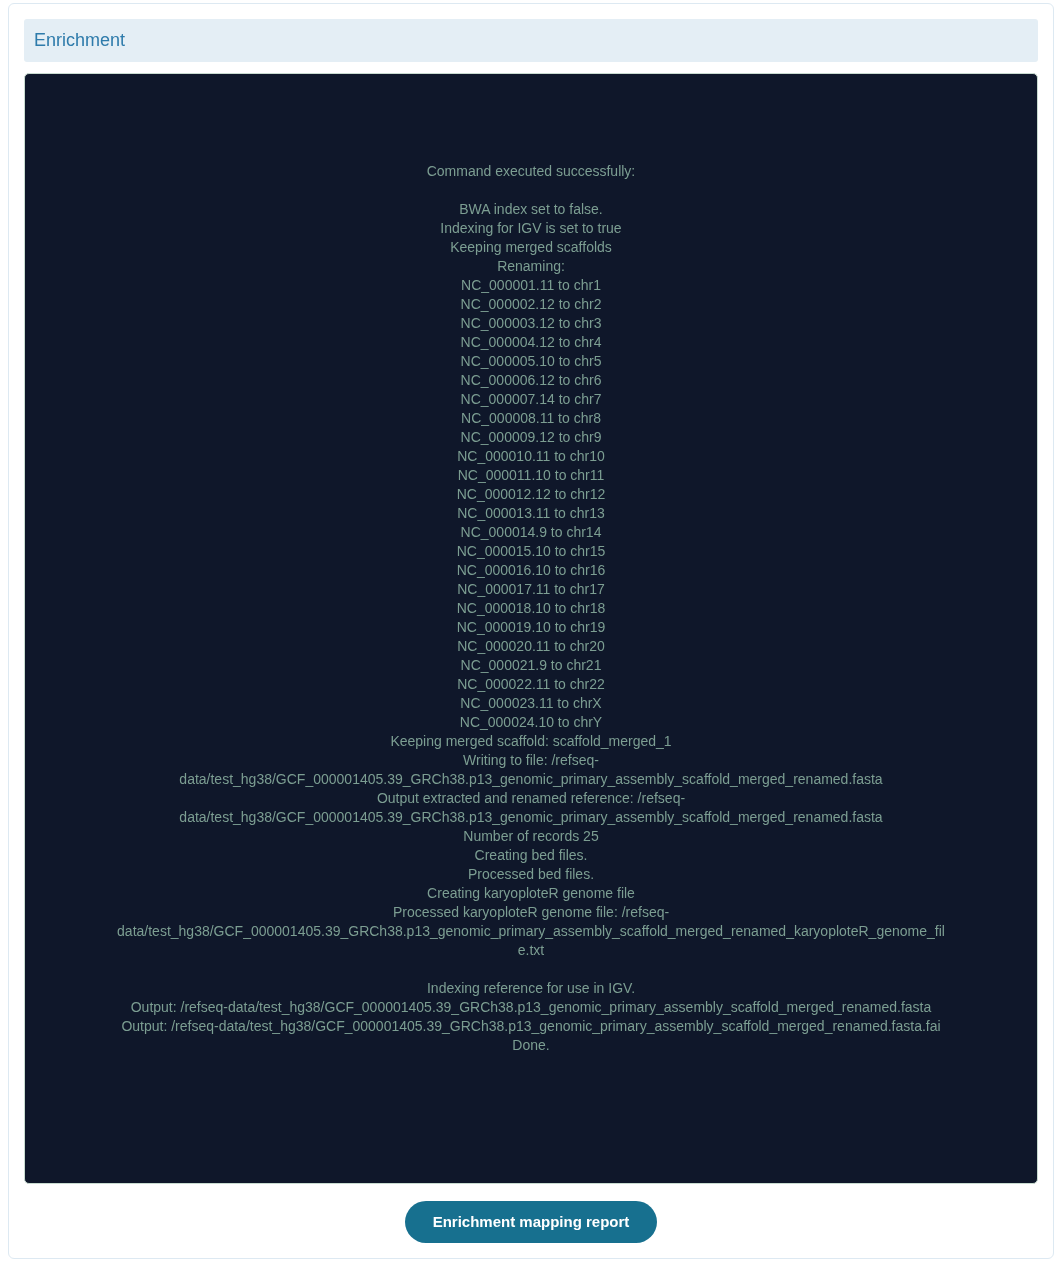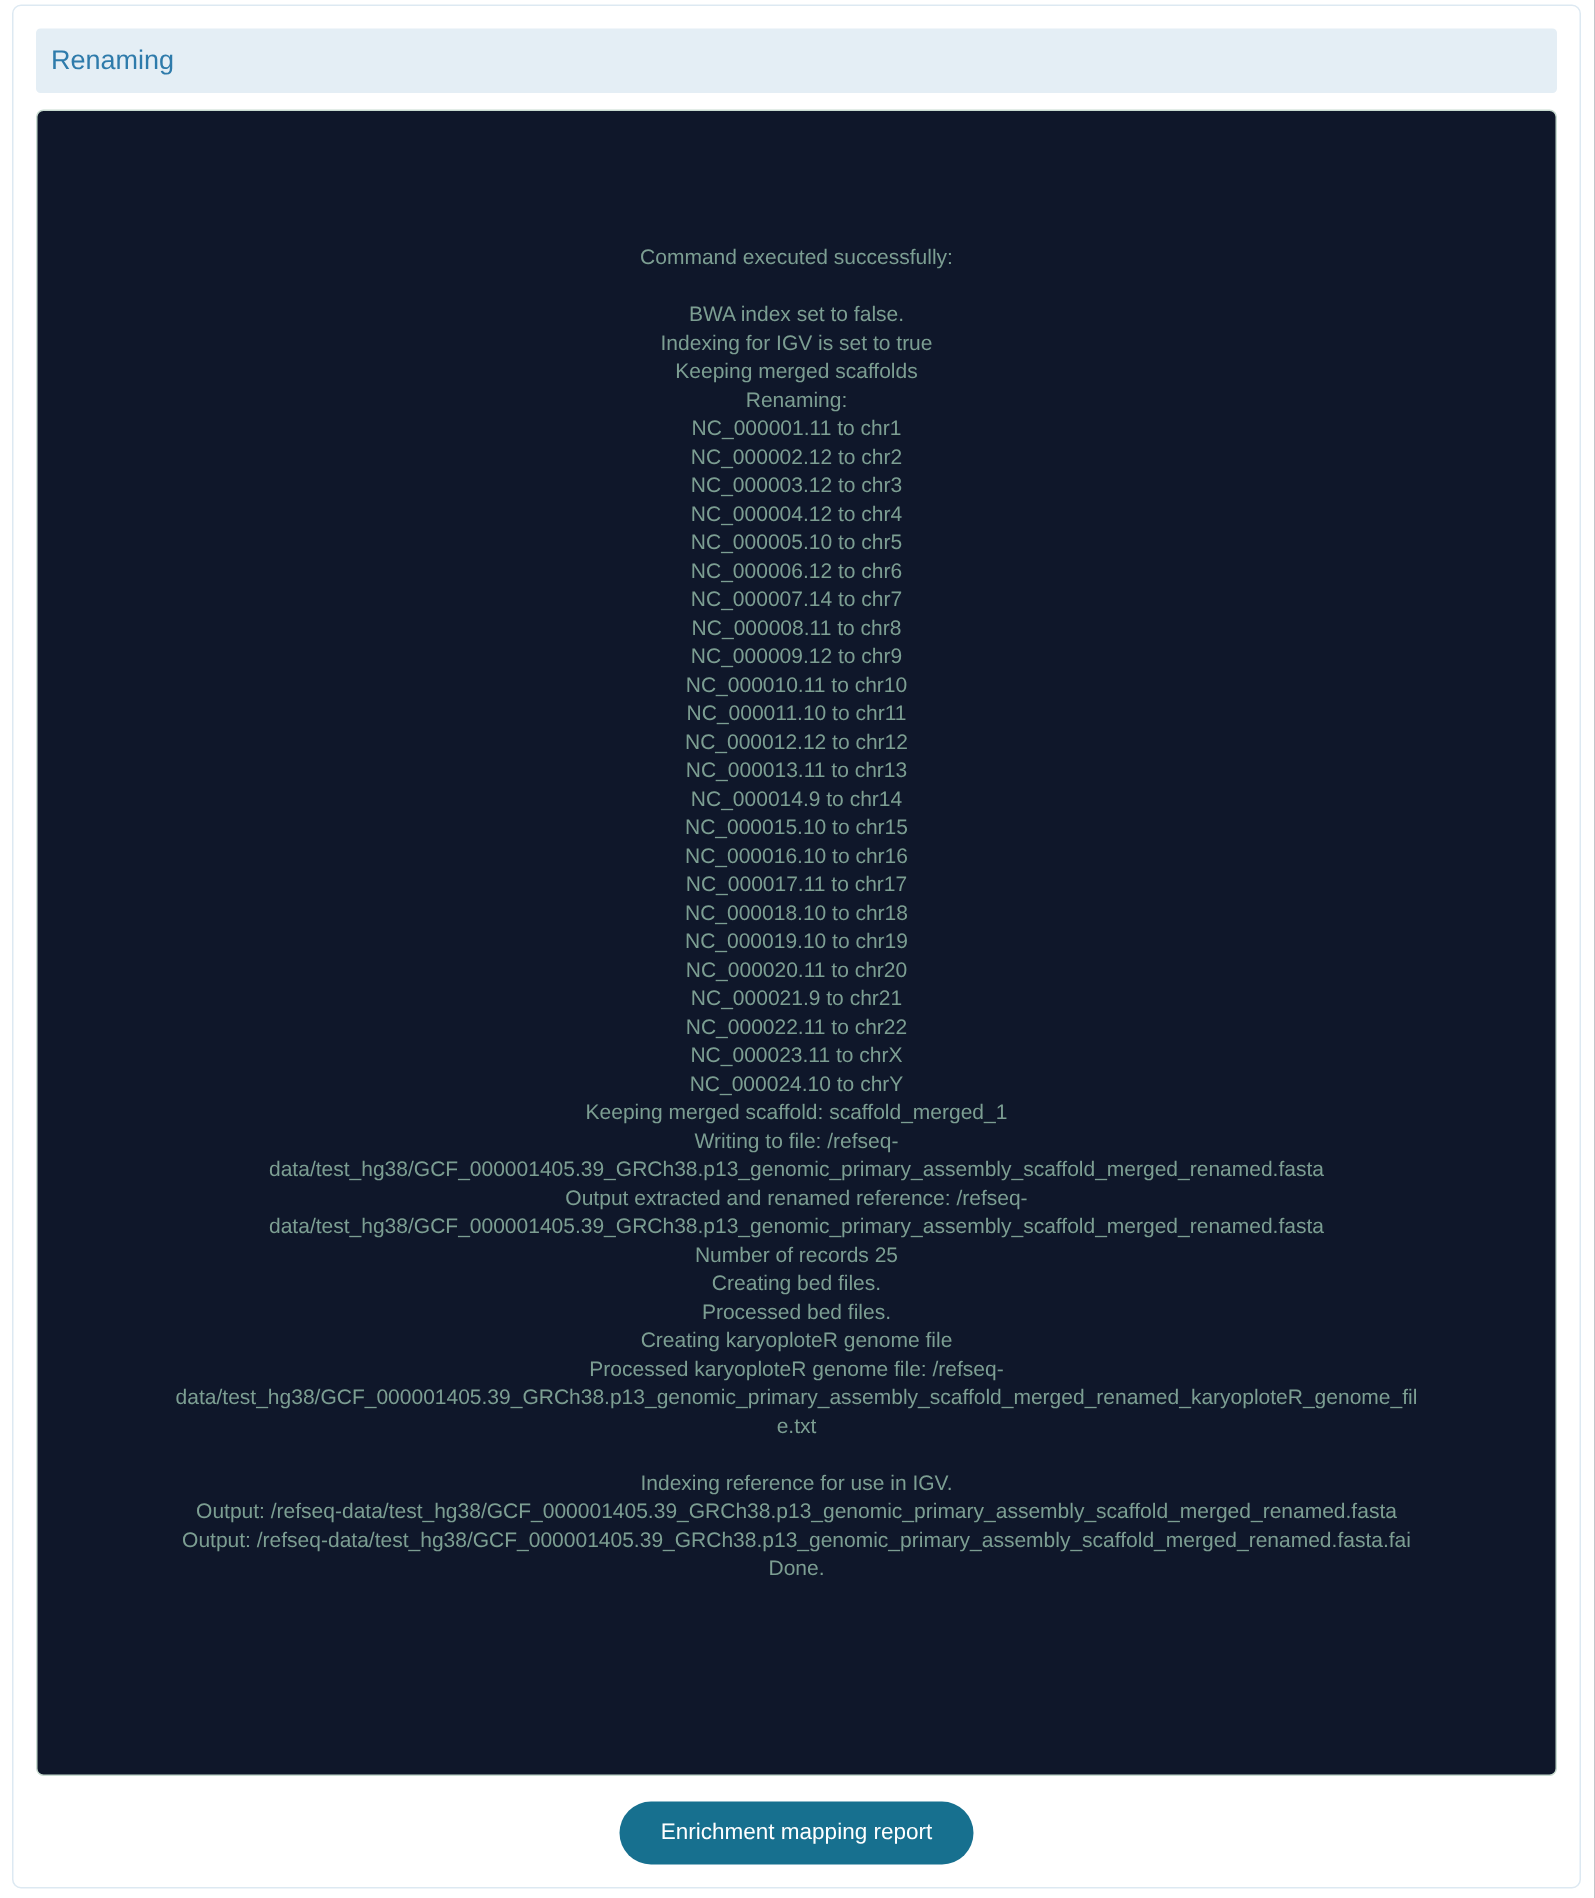--- a/index.html
+++ b/index.html
@@ -50,31 +50,31 @@
   }
   .report-button {
     display: inline-block;
     background: #17708f;
     color: #ffffff;
     border: none;
     border-radius: 21px;
     font-family: "Liberation Sans", sans-serif;
     font-size: 15px;
     line-height: 18px;
-    font-weight: 400;
+    font-weight: 700;
     padding: 12px 28px;
     cursor: pointer;
   }
 </style>
 </head>
 <body>
 
 <div class="job-panel">
 
-  <div class="status-heading">Renaming</div>
+  <div class="status-heading">Enrichment</div>
 
   <div class="output-well">
     <div class="output-text">Command executed successfully:
 
 BWA index set to false.
 Indexing for IGV is set to true
 Keeping merged scaffolds
 Renaming:
 NC_000001.11 to chr1
 NC_000002.12 to chr2

